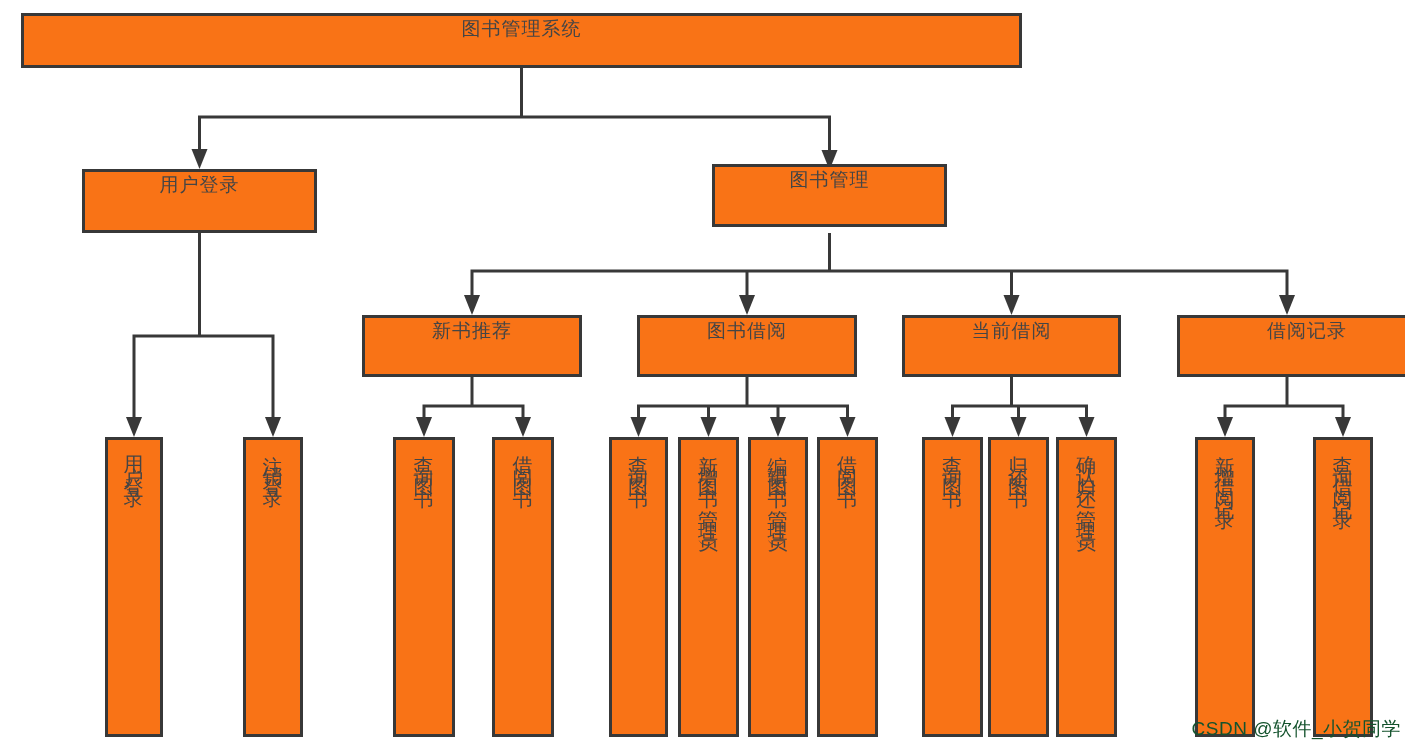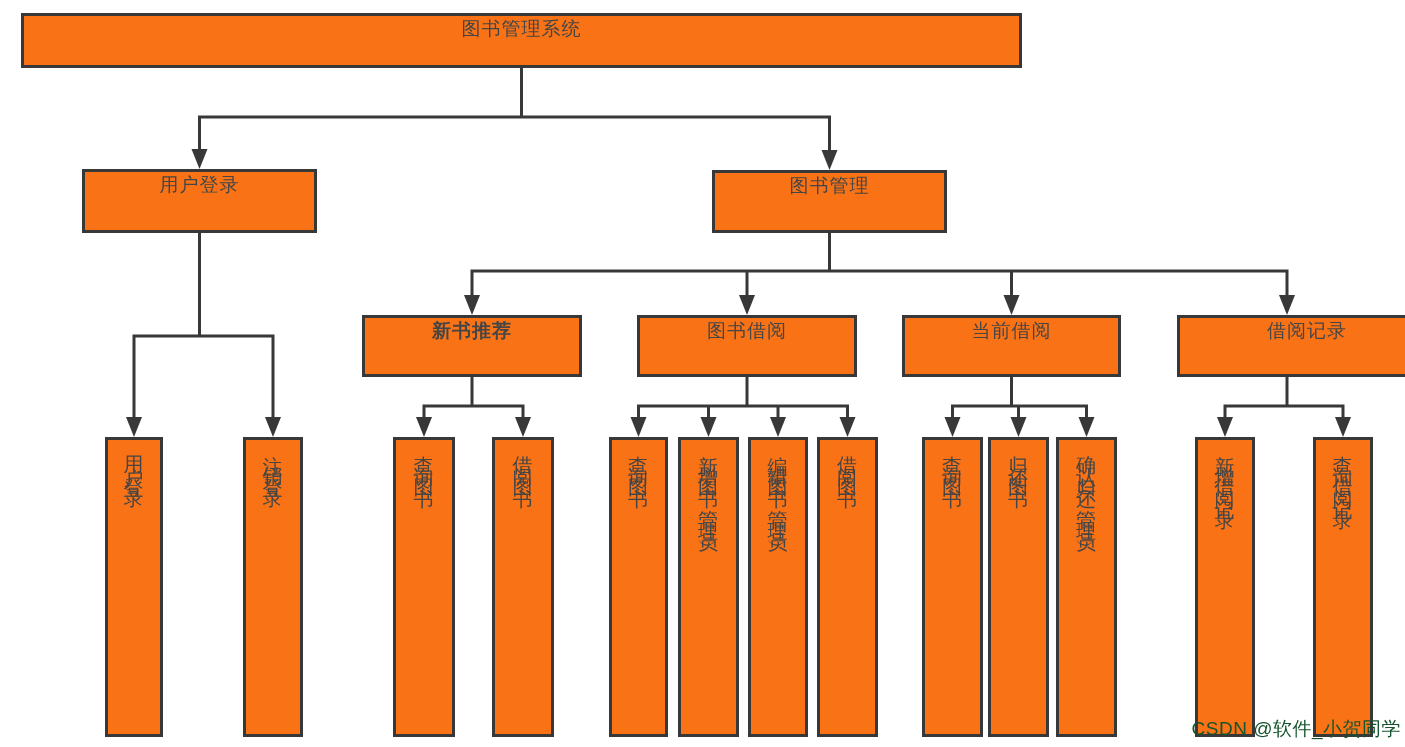--- a/index.html
+++ b/index.html
@@ -106,25 +106,25 @@
     </g>
   </svg>
 
   <div class="box h" style="left:21px; top:13px; width:1001px; height:55px;">
     <span>图书管理系统</span>
   </div>
 
   <div class="box h" style="left:82px; top:169px; width:235px; height:64px;">
     <span>用户登录</span>
   </div>
-  <div class="box h" style="left:712px; top:170px; width:235px; height:63px;">
+  <div class="box h" style="left:712px; top:164px; width:235px; height:63px;">
     <span>图书管理</span>
   </div>
 
-  <div class="box h" style="left:362px; top:315px; width:220px; height:62px;font-weight:bold;">
+  <div class="box h" style="left:362px; top:315px; width:220px; height:62px;">
     <span>新书推荐</span>
   </div>
   <div class="box h" style="left:902px; top:315px; width:219px; height:62px;">
     <span>当前借阅</span>
   </div>
   <div class="box h" style="left:637px; top:315px; width:220px; height:62px;">
     <span>图书借阅</span>
   </div>
   <div class="box h" style="left:1177px; top:315px; width:260px; height:62px;">
     <span>借阅记录</span>

